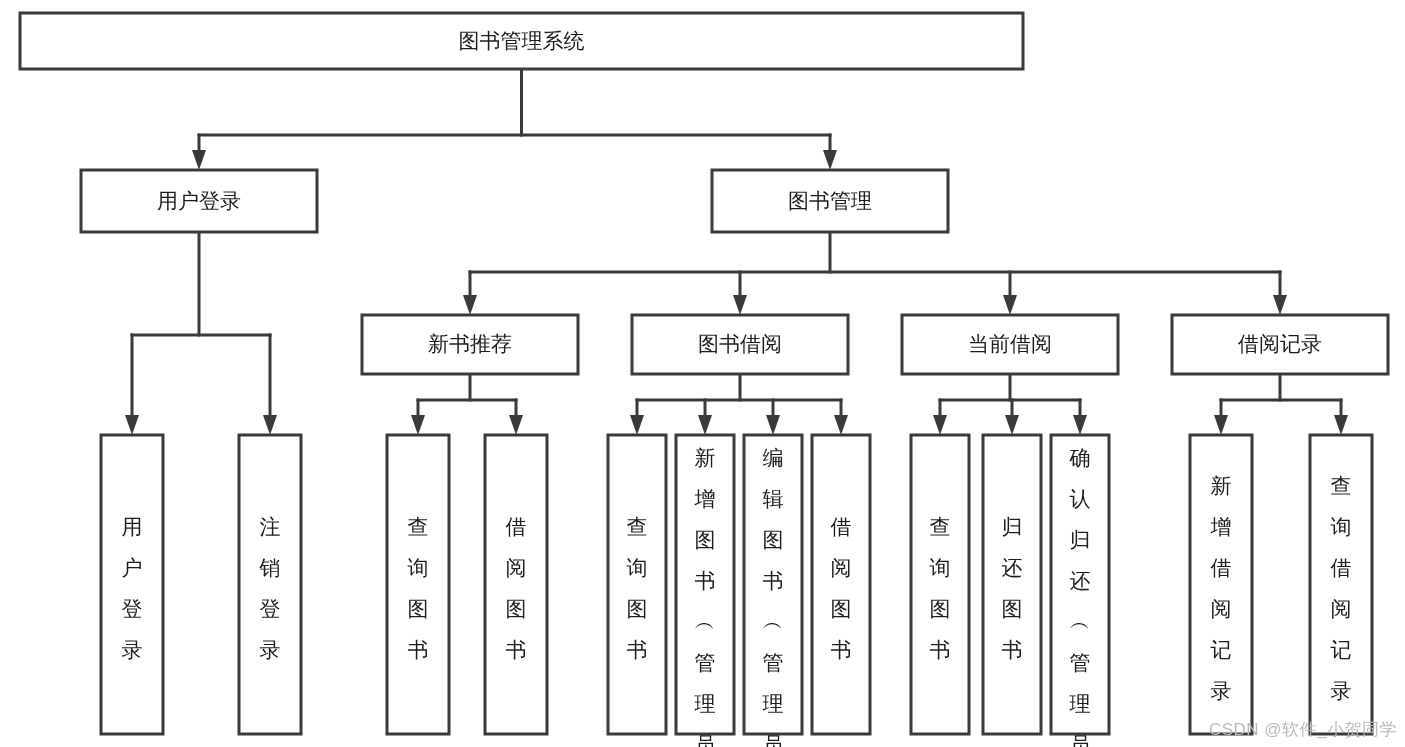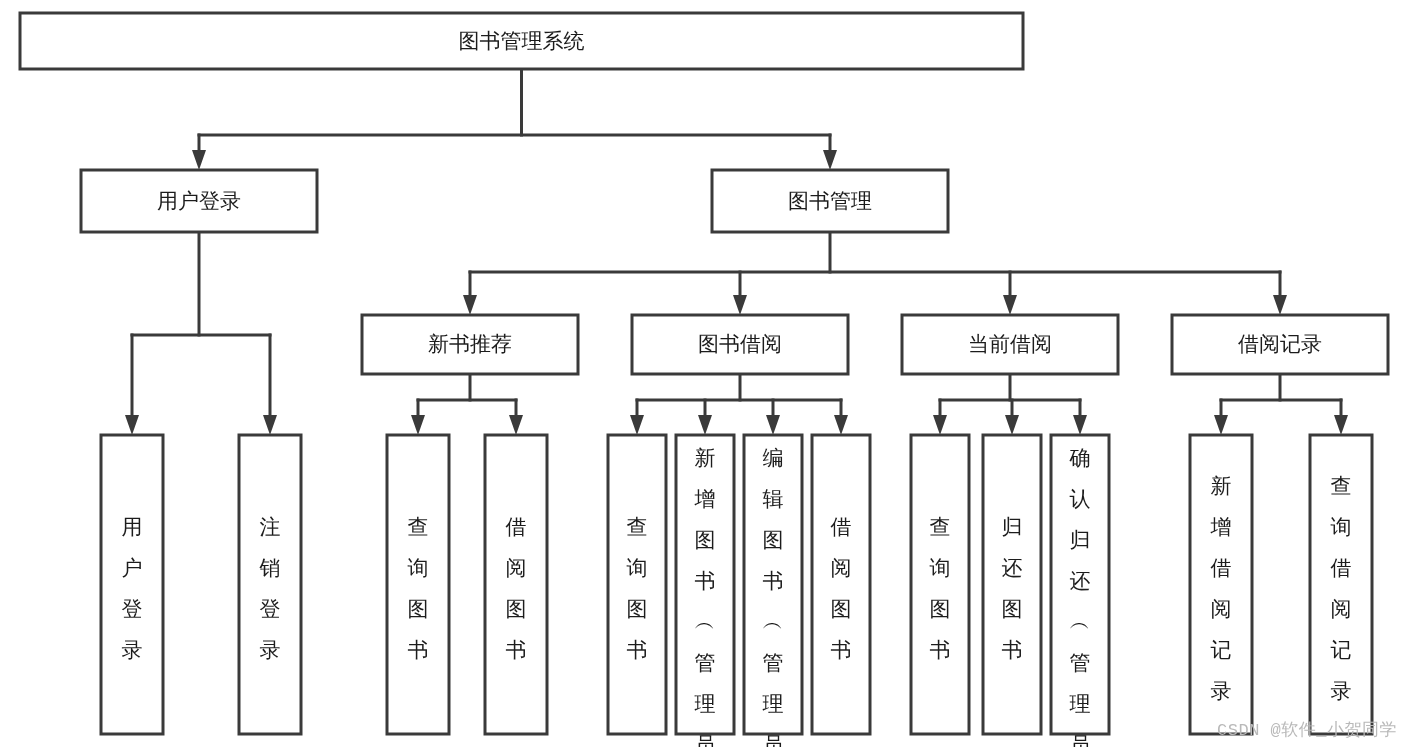--- a/index.html
+++ b/index.html
@@ -46,21 +46,21 @@
   .node-label-vertical {
     font-family: "Liberation Sans", "DejaVu Sans", sans-serif;
     fill: #1c1c1c;
     font-size: 21px;
     text-anchor: middle;
   }
   .watermark {
     position: absolute;
     right: 8px;
     bottom: 6px;
-    font-family: Liberation Mono, monospace;
+    font-family: Liberation Sans, sans-serif;
     font-size: 17px;
     color: #b9b9b9;
     letter-spacing: 0.5px;
     white-space: nowrap;
     user-select: none;
   }
 </style>
 </head>
 <body>
 

